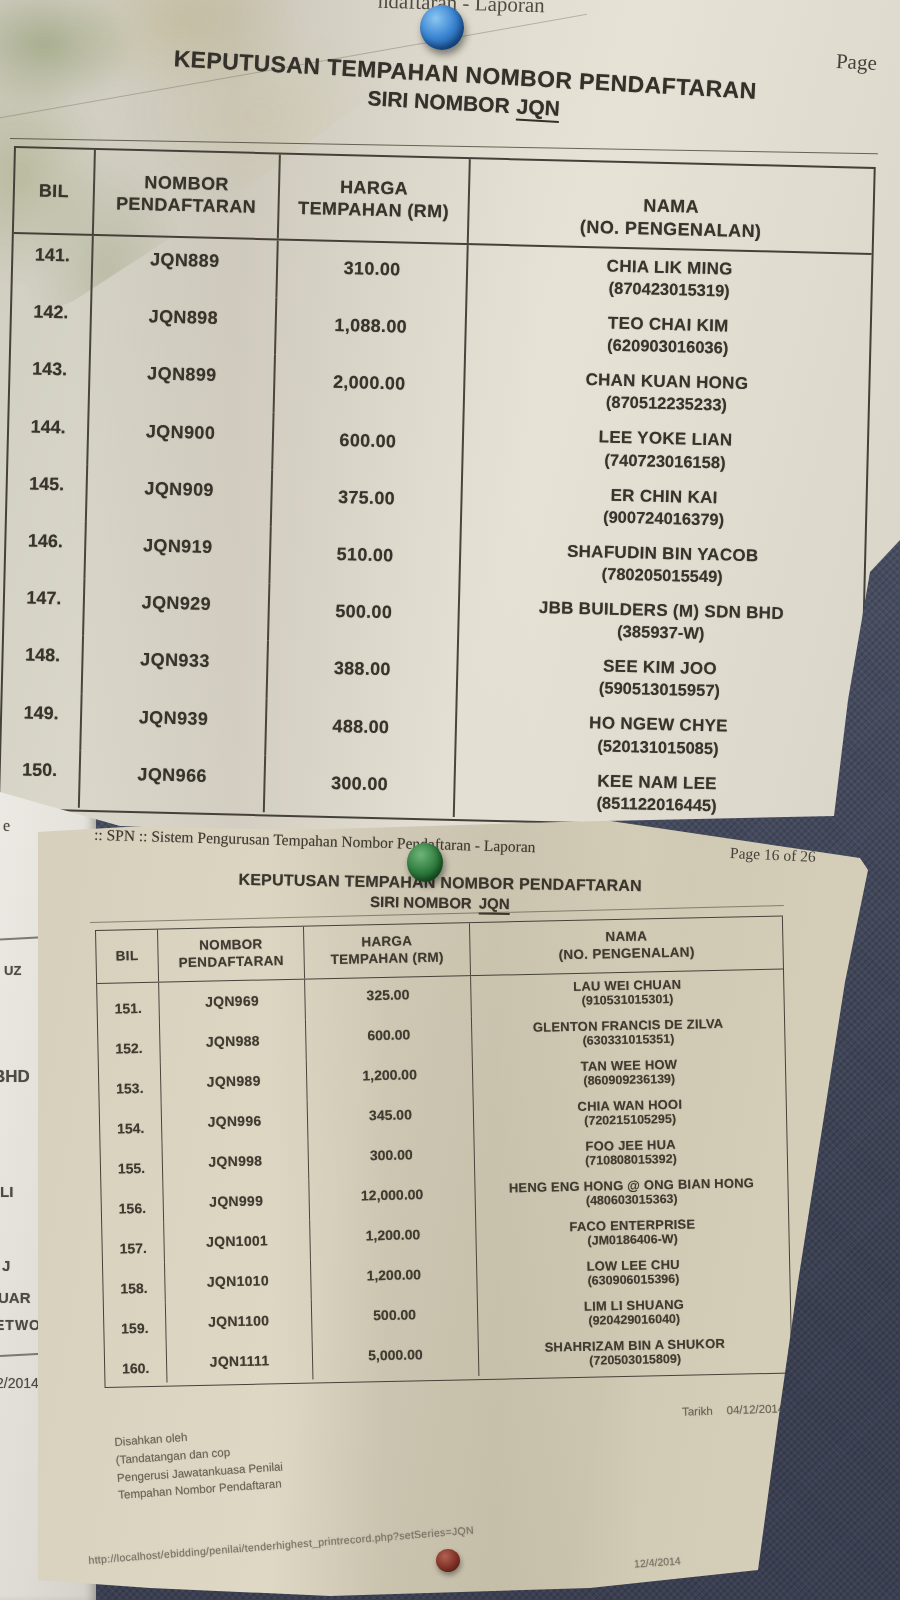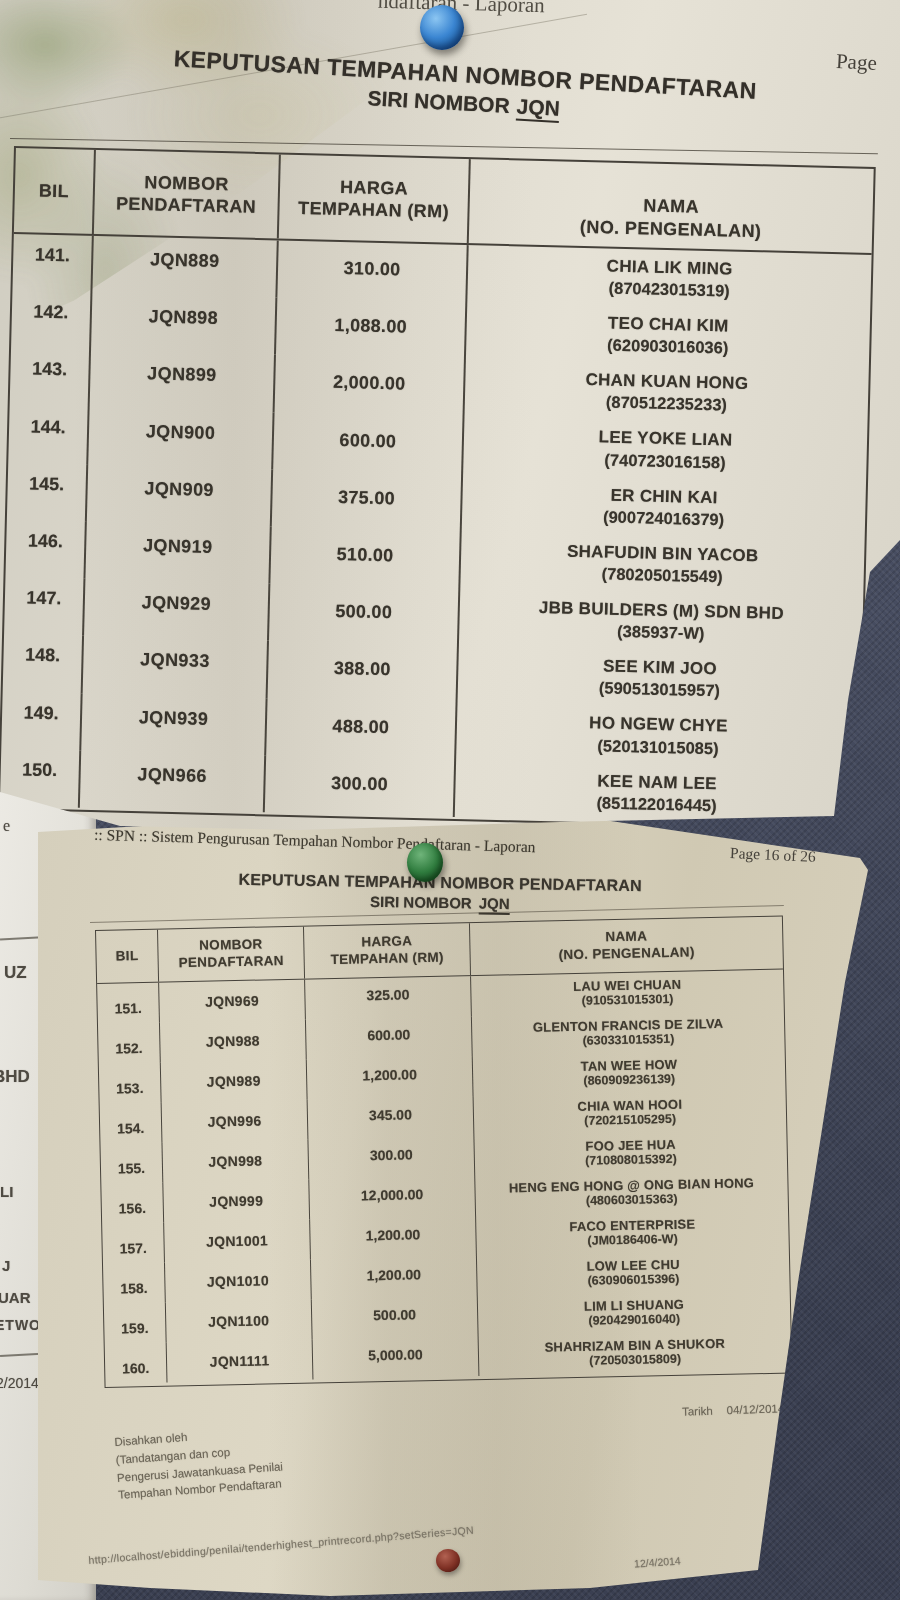--- a/index.html
+++ b/index.html
@@ -117,21 +117,21 @@
   #pin-red{left:436px; top:1549px; width:24px; height:23px;
     background:radial-gradient(circle at 38% 32%, #b26252, #7e3024 55%, #501b13 85%);
     box-shadow:1px 3px 5px rgba(20,18,14,.4);}
 </style>
 </head>
 <body>
 
 <div id="left-strip" class="abs">
   <div class="frag" style="left:3px; top:42px; font-family:'Liberation Serif','DejaVu Serif',serif; font-weight:normal; font-size:16px;">e</div>
   <div class="frag-line" style="left:0; top:162px; width:56px; transform:rotate(-3deg);"></div>
-  <div class="frag" style="left:4px; top:188px; font-size:17px;">UZ</div>
+  <div class="frag" style="left:4px; top:188px; font-size:13px;">UZ</div>
   <div class="frag" style="left:-7px; top:292px; font-size:17px;">BHD</div>
   <div class="frag" style="left:0px; top:408px; font-size:15px;">LI</div>
   <div class="frag" style="left:2px; top:482px; font-size:15px;">J</div>
   <div class="frag" style="left:-2px; top:514px; font-size:15px;">UAR</div>
   <div class="frag" style="left:-5px; top:542px; font-size:14px; letter-spacing:1px;">ETWORKS</div>
   <div class="frag-line" style="left:0; top:578px; width:74px; transform:rotate(-3deg);"></div>
   <div class="frag" style="left:-4px; top:600px; font-size:14px; font-weight:normal;">2/2014</div>
   <div class="frag" style="left:54px; top:764px; font-size:11px; font-weight:normal; color:#6f6b62;">13</div>
 </div>
 

